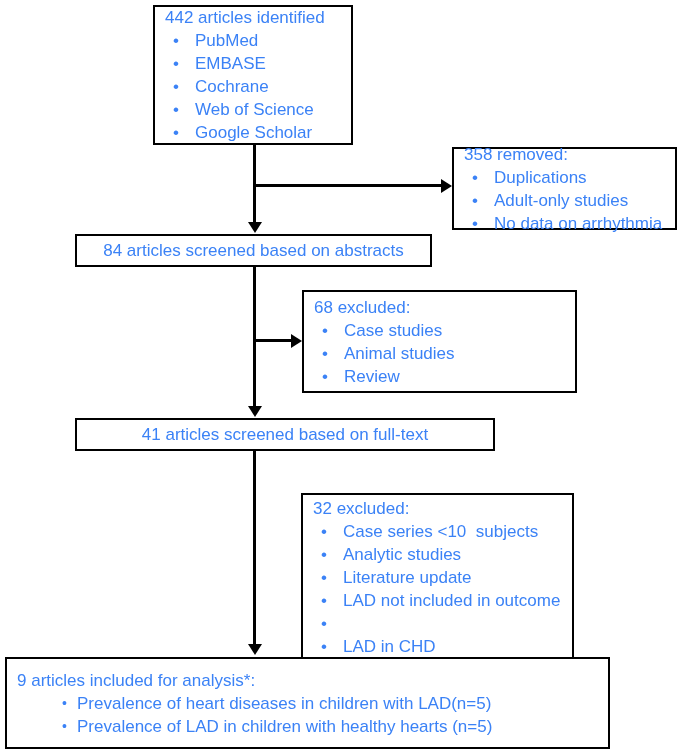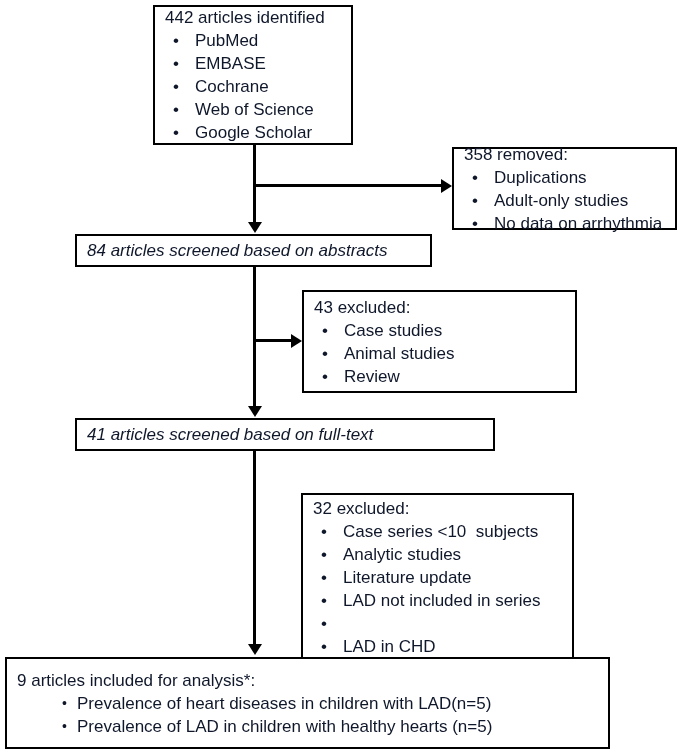--- a/index.html
+++ b/index.html
@@ -3,21 +3,21 @@
 <meta charset="utf-8">
 <title>PRISMA Flow Diagram</title>
 <style>
   html,body{margin:0;padding:0;background:#ffffff;}
   #canvas{
     position:relative;
     width:685px;
     height:755px;
     background:#ffffff;
     font-family:"Liberation Sans","DejaVu Sans",sans-serif;
-    color:#0f172a;
+    color:#3b82f6;
     overflow:hidden;
   }
   .box{
     position:absolute;
     box-sizing:border-box;
     border:2px solid #000000;
     background:#ffffff;
     z-index:3;
   }
   .box-inner{
@@ -56,23 +56,22 @@
     font-size:17px;
     line-height:23px;
   }
   .bullet .btext{flex:1 1 auto;}
   .center-line{
     justify-content:center;
   }
   .single{
     font-size:17px;
     line-height:23px;
-    text-align:left;
+    text-align:center;
     white-space:pre;
-    font-style:italic;
   }
 
   
   .vline{
     position:absolute;
     width:3px;
     background:#000000;
     z-index:1;
   }
   .hline{
@@ -167,21 +166,21 @@
   </div>
 
   <div class="box" style="left:75px; top:234px; width:357px; height:33px;">
     <div class="box-inner center-line">
       <div class="single">84 articles screened based on abstracts</div>
     </div>
   </div>
 
   <div class="box" style="left:302px; top:290px; width:275px; height:103px;">
     <div class="box-inner">
-      <div class="title-line">43 excluded:</div>
+      <div class="title-line">68 excluded:</div>
       <ul class="bullets">
         <li class="bullet">
           <span class="dot">•</span>
           <span class="btext">Case studies</span>
         </li>
         <li class="bullet">
           <span class="dot">•</span>
           <span class="btext">Animal studies</span>
         </li>
         <li class="bullet">
@@ -209,21 +208,21 @@
         <li class="bullet">
           <span class="dot">•</span>
           <span class="btext">Analytic studies</span>
         </li>
         <li class="bullet">
           <span class="dot">•</span>
           <span class="btext">Literature update</span>
         </li>
         <li class="bullet">
           <span class="dot">•</span>
-          <span class="btext">LAD not included in series</span>
+          <span class="btext">LAD not included in outcome</span>
         </li>
         <li class="bullet">
           <span class="dot">•</span>
         </li>
         <li class="bullet">
           <span class="dot">•</span>
           <span class="btext">LAD in CHD</span>
         </li>
       </ul>
     </div>

